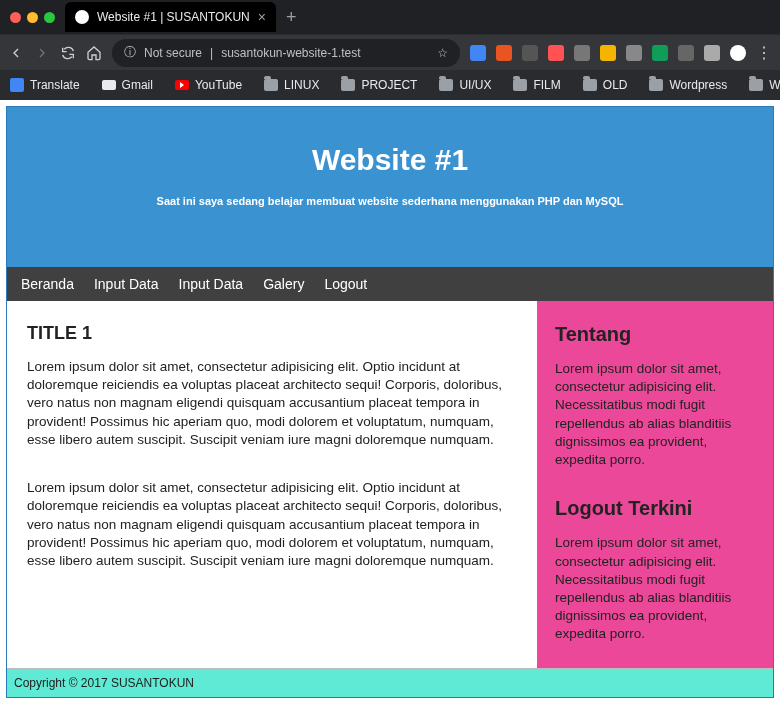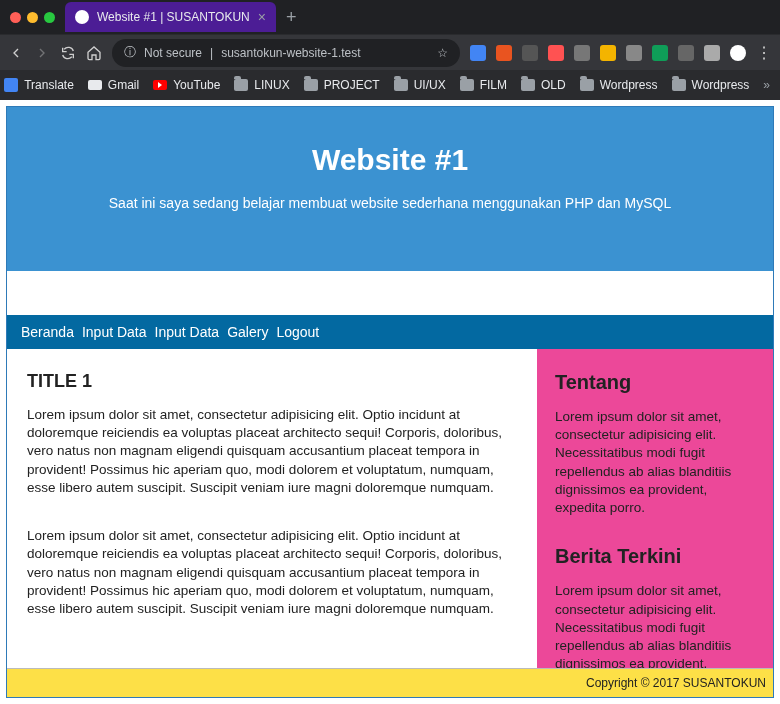--- a/index.html
+++ b/index.html
@@ -3,55 +3,55 @@
 <meta charset="utf-8">
 <style>
   * { box-sizing: border-box; margin: 0; padding: 0; }
   html, body { width: 780px; height: 704px; font-family: Arial, Helvetica, sans-serif; background:#000; }
   
   .chrome { background:#202124; color:#cfcfcf; }
   .titlebar { display:flex; align-items:center; height:34px; padding:0 6px; background:#202124; }
   .dots { display:flex; gap:6px; margin-right:10px; margin-left:4px; }
   .dot { width:11px; height:11px; border-radius:50%; }
   .dot.red{background:#ff5f57;} .dot.yellow{background:#febc2e;} .dot.green{background:#28c840;}
-  .tab { display:flex; align-items:center; gap:8px; background:#4c1d95; height:30px; border-radius:6px 6px 0 0; padding:0 10px 0 10px; font-size:12px; color:#e8eaed; min-width:185px; }
+  .tab { display:flex; align-items:center; gap:8px; background:#000000; height:30px; border-radius:6px 6px 0 0; padding:0 10px 0 10px; font-size:12px; color:#e8eaed; min-width:185px; }
   .tab .close { margin-left:auto; color:#9aa0a6; font-size:14px; }
   .favicon { width:14px; height:14px; border-radius:50%; background:#fff; display:inline-block; }
   .newtab { color:#9aa0a6; font-size:18px; margin-left:10px; }
   .toolbar { display:flex; align-items:center; height:36px; padding:0 8px; gap:10px; background:#35363a; border-top:1px solid #2a2b2e; }
   .nav-ico { width:16px; height:16px; display:inline-flex; align-items:center; justify-content:center; color:#cfcfcf; }
   .addr { flex:1; display:flex; align-items:center; gap:8px; background:#202124; border-radius:16px; height:28px; padding:0 12px; font-size:12px; color:#bdc1c6; }
   .addr .lock { color:#bdc1c6; }
   .ext { display:flex; align-items:center; gap:10px; }
   .ext .i { width:16px; height:16px; border-radius:3px; display:inline-block; }
-  .bookmarks { display:flex; align-items:center; gap:14px; height:30px; padding:0 10px; background:#2a2b2e; font-size:12px; color:#e8eaed;justify-content:flex-end; }
+  .bookmarks { display:flex; align-items:center; gap:22px; height:30px; padding:0 10px; background:#2a2b2e; font-size:12px; color:#e8eaed; }
   .bm { display:flex; align-items:center; gap:6px; }
   .folder-ico { width:14px; height:12px; background:#9aa0a6; border-radius:2px; display:inline-block; position:relative; }
   .folder-ico:before { content:""; position:absolute; top:-3px; left:0; width:7px; height:3px; background:#9aa0a6; border-radius:2px 2px 0 0; }
   .g-ico { width:14px; height:10px; background:#e8eaed; border-radius:2px; display:inline-block; }
   .yt-ico { width:14px; height:10px; background:#ff0000; border-radius:2px; display:inline-block; position:relative; }
   .yt-ico:after{content:"";position:absolute;left:5px;top:2px;border-left:4px solid #fff;border-top:3px solid transparent;border-bottom:3px solid transparent;}
   .tr-ico { width:14px; height:14px; background:#4285f4; border-radius:2px; display:inline-block; }
   .chev { margin-left:auto; color:#9aa0a6; }
   
   .viewport { background:#fff; height:calc(704px - 34px - 36px - 30px); overflow:hidden; padding:6px; }
   .page-wrap { border:1px solid #2e7ab8; background:#fff; height:100%; display:flex; flex-direction:column; }
   .hero { background:#3b92d1; color:#fff; text-align:center; padding:36px 20px 60px; }
   .hero h1 { font-size:30px; font-weight:bold; margin-bottom:18px; }
-  .hero p { font-size:14px; }
-  .menu { background:#0369a1; display:flex; gap:8px; padding:9px 14px;margin-top:44px; }
+  .hero p { font-size:11px;font-weight:bold; }
+  .menu { background:#404040; display:flex; gap:20px; padding:9px 14px; }
   .menu a { color:#fff; text-decoration:none; font-size:14px; }
   .content { display:flex; flex:1; overflow:hidden; }
   .main { flex: 0 0 530px; padding:22px 20px; font-size:13.5px; color:#222; }
   .main h2 { font-size:18px; font-weight:bold; margin-bottom:14px; }
   .main p { line-height:1.35; margin-bottom:30px; }
   .aside { flex:1; background:#ec4899; padding:22px 18px; font-size:13.5px; color:#222; }
   .aside h3 { font-size:20px; font-weight:bold; margin-bottom:14px; }
   .aside p { line-height:1.35; margin-bottom:28px; }
-  .footer { background:#fde047; border-top:1px solid #bbb; text-align:right; font-size:12px; padding:7px; color:#222; }
+  .footer { background:#5eead4; border-top:1px solid #bbb; text-align:left; font-size:12px; padding:7px; color:#222; }
 </style>
 </head>
 <body>
 
 <div class="chrome">
 
   <div class="titlebar">
     <div class="dots">
       <span class="dot red"></span>
       <span class="dot yellow"></span>
@@ -172,21 +172,21 @@
 
     <div class="content">
       <div class="main">
         <h2>TITLE 1</h2>
         <p>Lorem ipsum dolor sit amet, consectetur adipisicing elit. Optio incidunt at doloremque reiciendis ea voluptas placeat architecto sequi! Corporis, doloribus, vero natus non magnam eligendi quisquam accusantium placeat tempora in provident! Possimus hic aperiam quo, modi dolorem et voluptatum, numquam, esse libero autem suscipit. Suscipit veniam iure magni doloremque numquam.</p>
         <p>Lorem ipsum dolor sit amet, consectetur adipisicing elit. Optio incidunt at doloremque reiciendis ea voluptas placeat architecto sequi! Corporis, doloribus, vero natus non magnam eligendi quisquam accusantium placeat tempora in provident! Possimus hic aperiam quo, modi dolorem et voluptatum, numquam, esse libero autem suscipit. Suscipit veniam iure magni doloremque numquam.</p>
       </div>
       <div class="aside">
         <h3>Tentang</h3>
         <p>Lorem ipsum dolor sit amet, consectetur adipisicing elit. Necessitatibus modi fugit repellendus ab alias blanditiis dignissimos ea provident, expedita porro.</p>
-        <h3>Berita Terkini</h3>
+        <h3>Logout Terkini</h3>
         <p>Lorem ipsum dolor sit amet, consectetur adipisicing elit. Necessitatibus modi fugit repellendus ab alias blanditiis dignissimos ea provident, expedita porro.</p>
       </div>
     </div>
 
     <div class="footer">
       <span>Copyright © 2017 SUSANTOKUN</span>
     </div>
 
   </div>
 </div>

